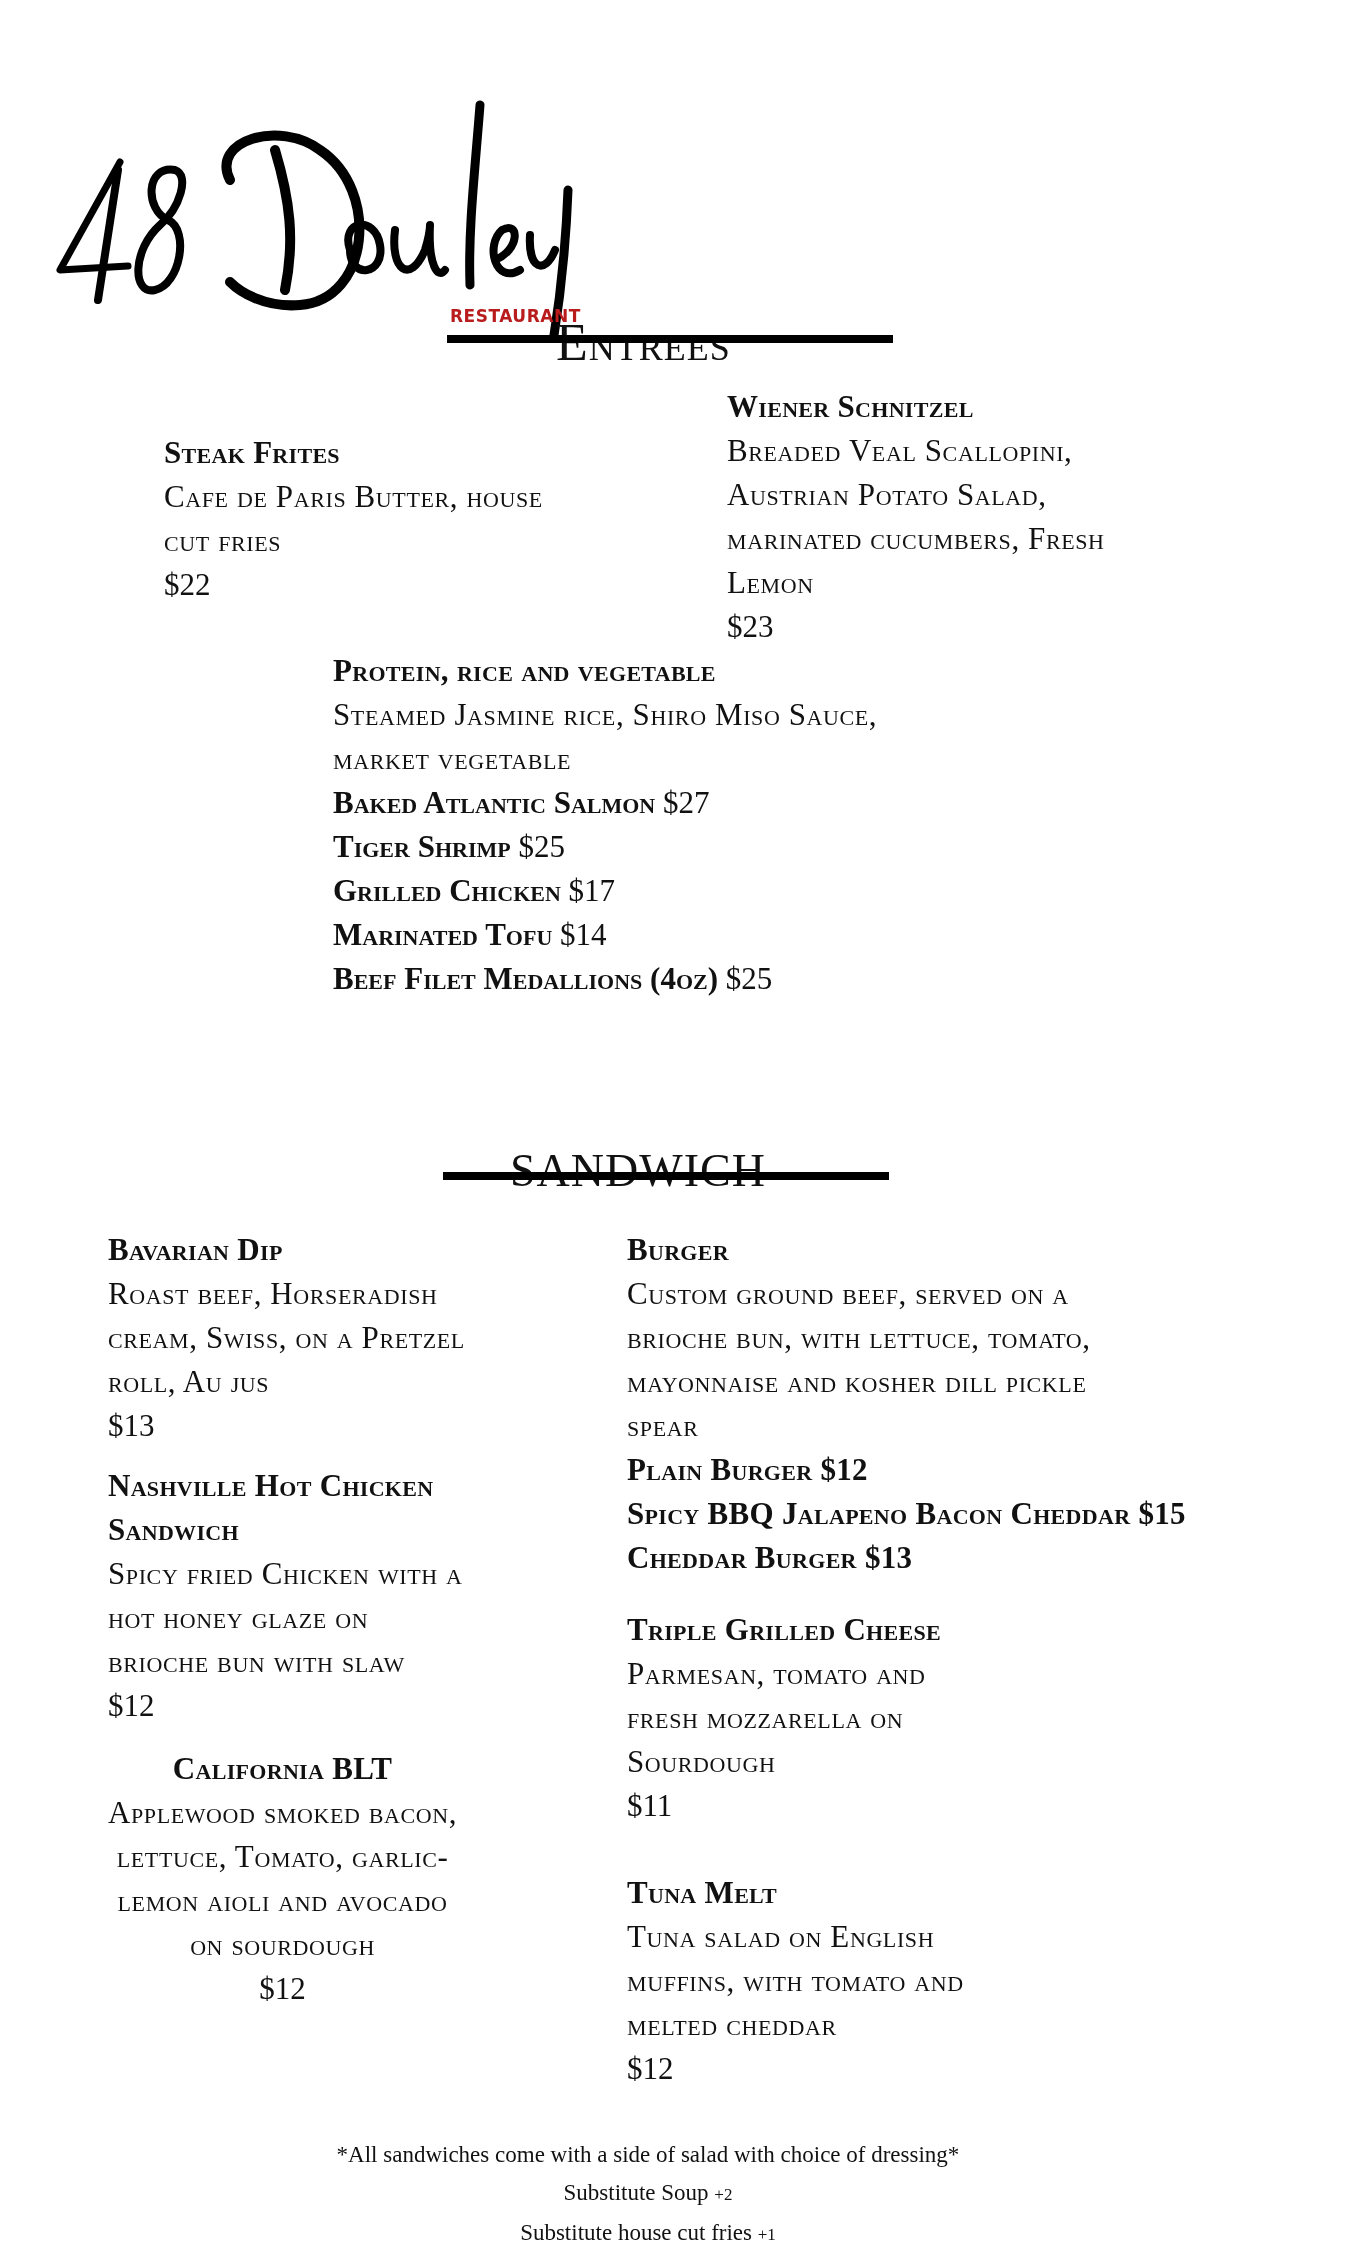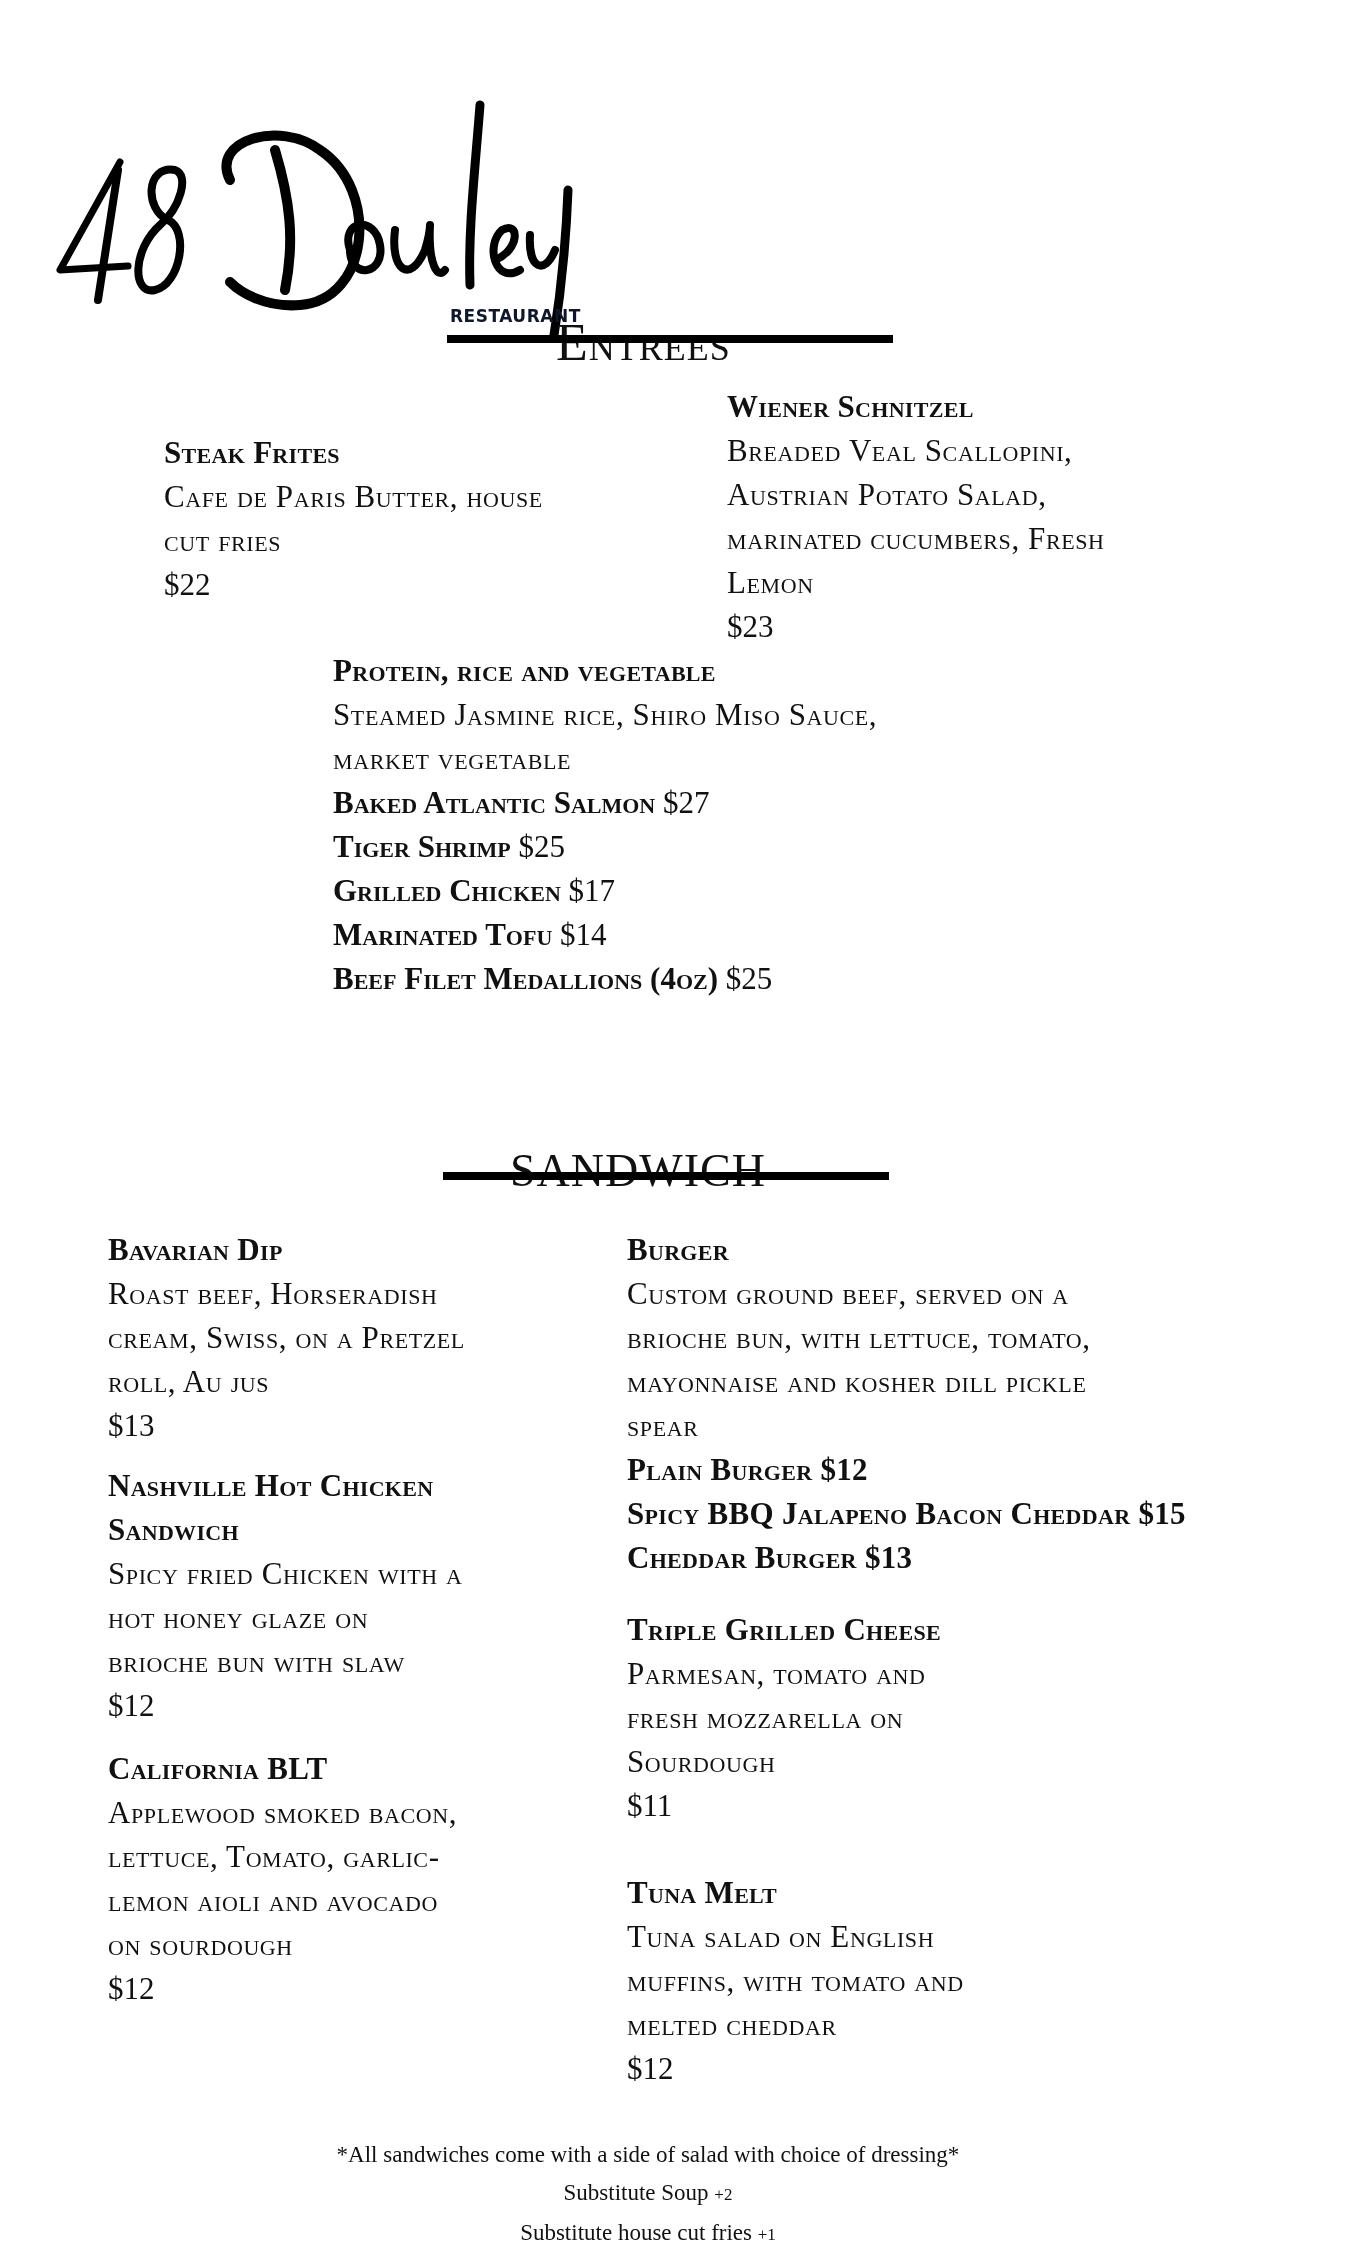--- a/index.html
+++ b/index.html
@@ -1,21 +1,21 @@
 <!DOCTYPE html>
 <html><head>
 <meta charset="utf-8">
 <style>
   html, body { margin:0; padding:0; background:#ffffff; }
   body { width:1369px; height:2254px; position:relative; overflow:hidden;
          font-family: "Liberation Serif", "DejaVu Serif", serif; color:#111; }
   .abs { position:absolute; }
   .logo { left:50px; top:70px; width:540px; height:270px; }
   .logo-sub { position:absolute; left:400px; top:236px; font-family:"DejaVu Sans", sans-serif;
-              font-size:17px; letter-spacing:0.5px; font-weight:bold; color:#0f172a; }
+              font-size:17px; letter-spacing:0.5px; font-weight:bold; color:#b91c1c; }
   .section-title { font-variant: small-caps; font-size:52px; letter-spacing:1px; font-weight:normal; line-height:1;margin-top:35px; }
   .rule { height:8px; background:#000; }
   .item { font-variant: small-caps; font-size:31px; line-height:44px; }
   .item .name { font-weight:bold; letter-spacing:0.3px; }
   .item .desc { font-weight:normal; letter-spacing:0.6px; }
   .item .price { font-weight:normal; font-variant:normal; }
   .opt { font-weight:bold; }
   .opt .p { font-weight:normal; font-variant:normal; }
   .footer { width:1266px; left:3px; text-align:center; font-size:23px; line-height:38px;padding-left:12px; }
   .footer small { font-size:17px; }
@@ -93,21 +93,21 @@
 
 <div class="abs item" style="left:108px; top:1464px;">
   <div class="name">Nashville Hot Chicken</div>
   <div class="name">Sandwich</div>
   <div class="desc">Spicy fried Chicken with a</div>
   <div class="desc">hot honey glaze on</div>
   <div class="desc">brioche bun with slaw</div>
   <div class="price">$12</div>
 </div>
 
-<div class="abs item" style="left:108px; top:1747px;">
+<div class="abs item" style="left:108px; top:1747px;text-align:center;">
   <div class="name">California BLT</div>
   <div class="desc">Applewood smoked bacon,</div>
   <div class="desc">lettuce, Tomato, garlic-</div>
   <div class="desc">lemon aioli and avocado</div>
   <div class="desc">on sourdough</div>
   <div class="price">$12</div>
 </div>
 
 <div class="abs item" style="left:627px; top:1228px;">
   <div class="name">Burger</div>

